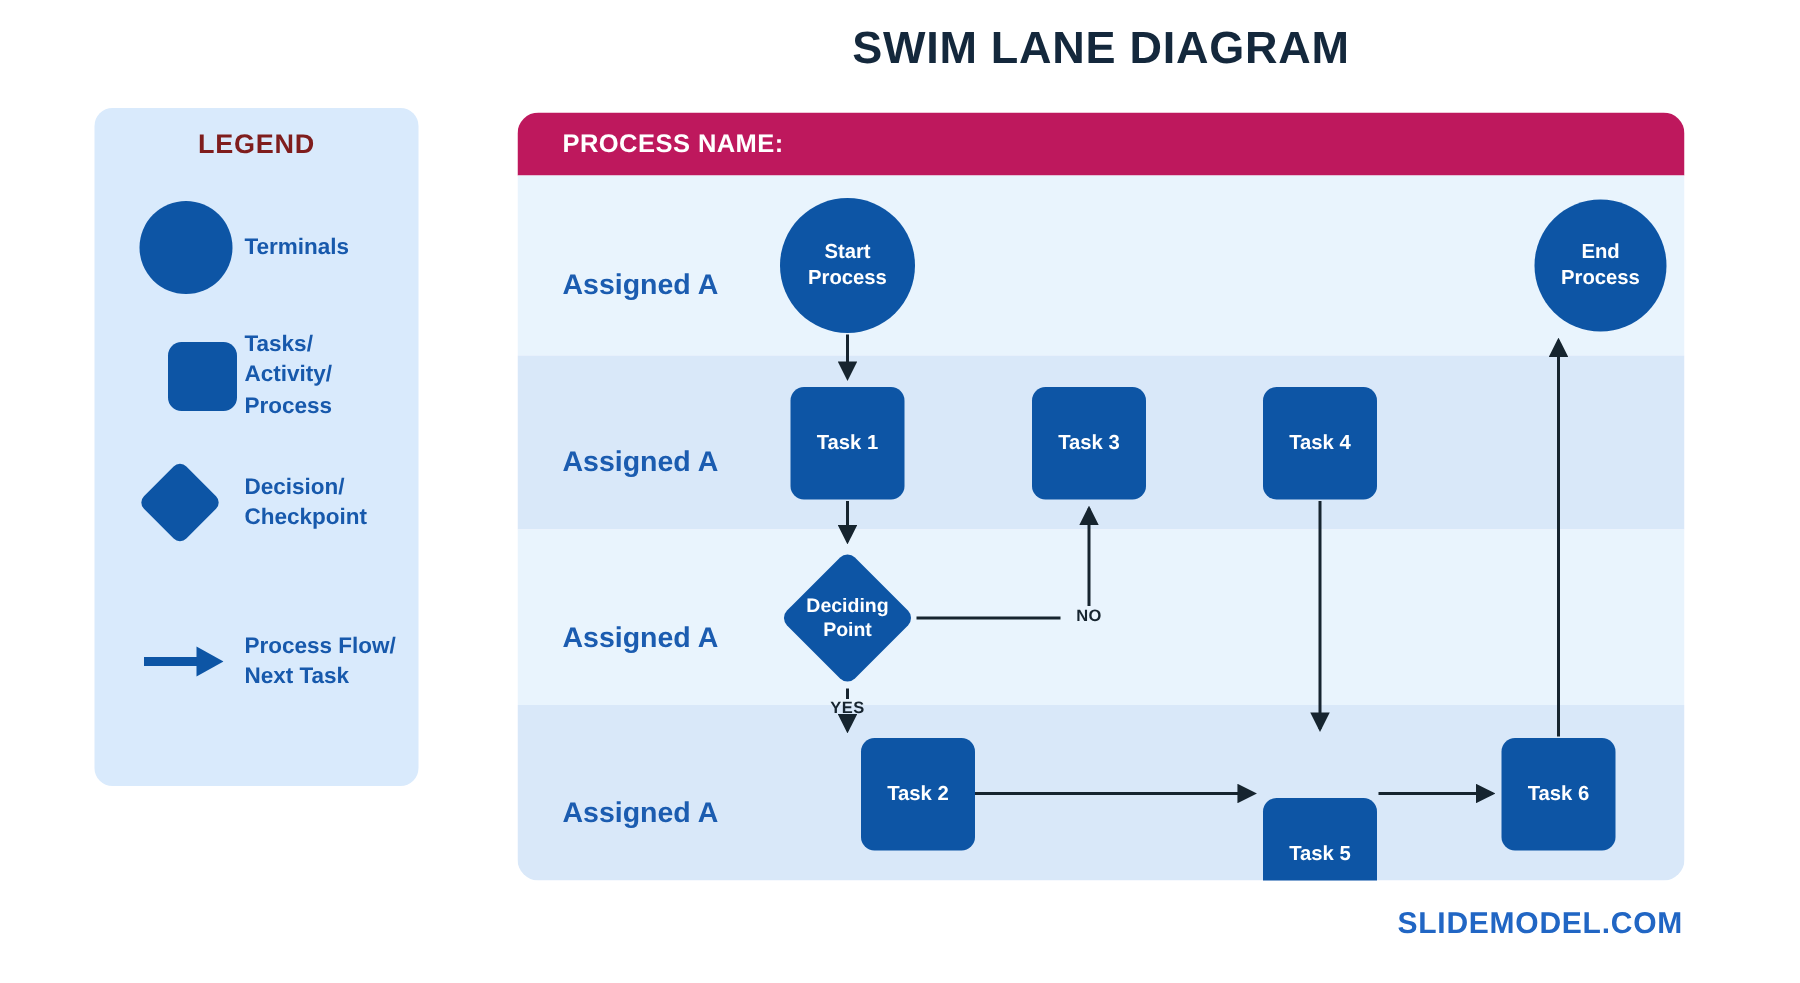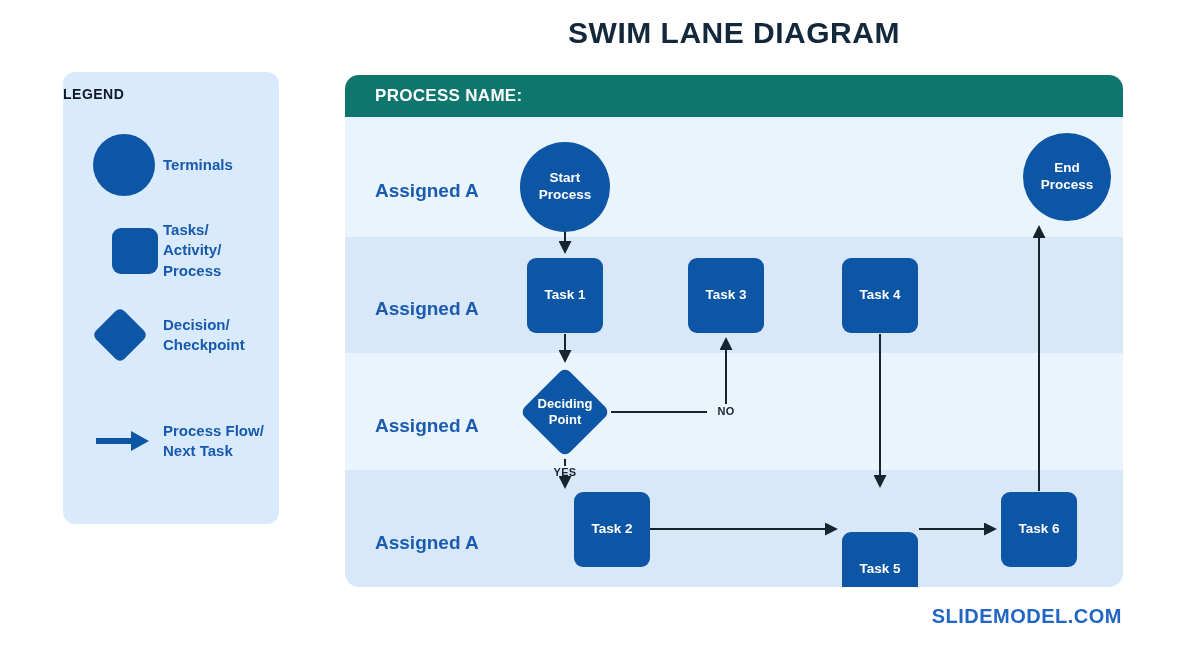--- a/index.html
+++ b/index.html
@@ -19,22 +19,22 @@
     color: #14283C;
   }
 
   
   .legend {
     position: absolute; left: 63px; top: 72px; width: 216px; height: 452px;
     background: #D9EAFC; border-radius: 12px;
   }
   .legend-title {
     position: absolute; left: 0; top: 14px; width: 100%;
-    text-align: left; font-size: 14px; font-weight: 800;
-    letter-spacing: 0.5px; color: #0f172a;
+    text-align: center; font-size: 18px; font-weight: 800;
+    letter-spacing: 0.5px; color: #7f1d1d;
   }
   .legend-label {
     position: absolute; left: 100px;
     font-size: 15px; font-weight: 700; color: #1759AC; line-height: 1.35;
   }
   .legend-label span { display: block; }
   .lg-circle {
     position: absolute; left: 30px; top: 62px; width: 62px; height: 62px;
     background: #0D55A5; border-radius: 50%;
   }
@@ -47,21 +47,21 @@
     background: #0D55A5; border-radius: 6px; transform: rotate(45deg);
   }
   .lg-arrow { position: absolute; left: 30px; top: 358px; }
 
   
   .panel {
     position: absolute; left: 345px; top: 75px; width: 778px; height: 512px;
     border-radius: 14px; overflow: hidden;
   }
   .panel-header {
-    height: 42px; background: #0f766e;
+    height: 42px; background: #be185d;
     display: flex; align-items: center; padding-left: 30px;
     color: #ffffff; font-size: 17px; font-weight: 800; letter-spacing: 0.3px;
   }
   .lane { display: flex; align-items: center; padding-left: 30px; }
   .lane-1 { height: 120px; background: #E9F4FD; }
   .lane-2 { height: 116px; background: #D9E8F9; }
   .lane-3 { height: 117px; background: #E9F4FD; }
   .lane-4 { height: 117px; background: #D9E8F9; }
   .lane-label { font-size: 19px; font-weight: 800; color: #1B5CB0; margin-top: 28px; }
 
@@ -168,21 +168,21 @@
         <path d="M220 406 L220 412" marker-end="url(#arr)"></path>
         <path d="M266 337 L362 337"></path>
         <path d="M381 329 L381 264" marker-end="url(#arr)"></path>
         <path d="M259 454 L491 454" marker-end="url(#arr)"></path>
         <path d="M535 259 L535 411" marker-end="url(#arr)"></path>
         <path d="M574 454 L650 454" marker-end="url(#arr)"></path>
         <path d="M694 416 L694 152" marker-end="url(#arr)"></path>
       </g>
     </svg>
 
-    <div class="node circle-node" style="left:175px; top:67px; width:90px; height:90px;">
+    <div class="node circle-node" style="left:175px; top:57px; width:90px; height:90px;">
       <span>Start</span>
       <span>Process</span>
     </div>
 
     <div class="node circle-node" style="left:678px; top:58px; width:88px; height:88px;">
       <span>End</span>
       <span>Process</span>
     </div>
 
     <div class="node task-node" style="left:182px; top:183px;">

